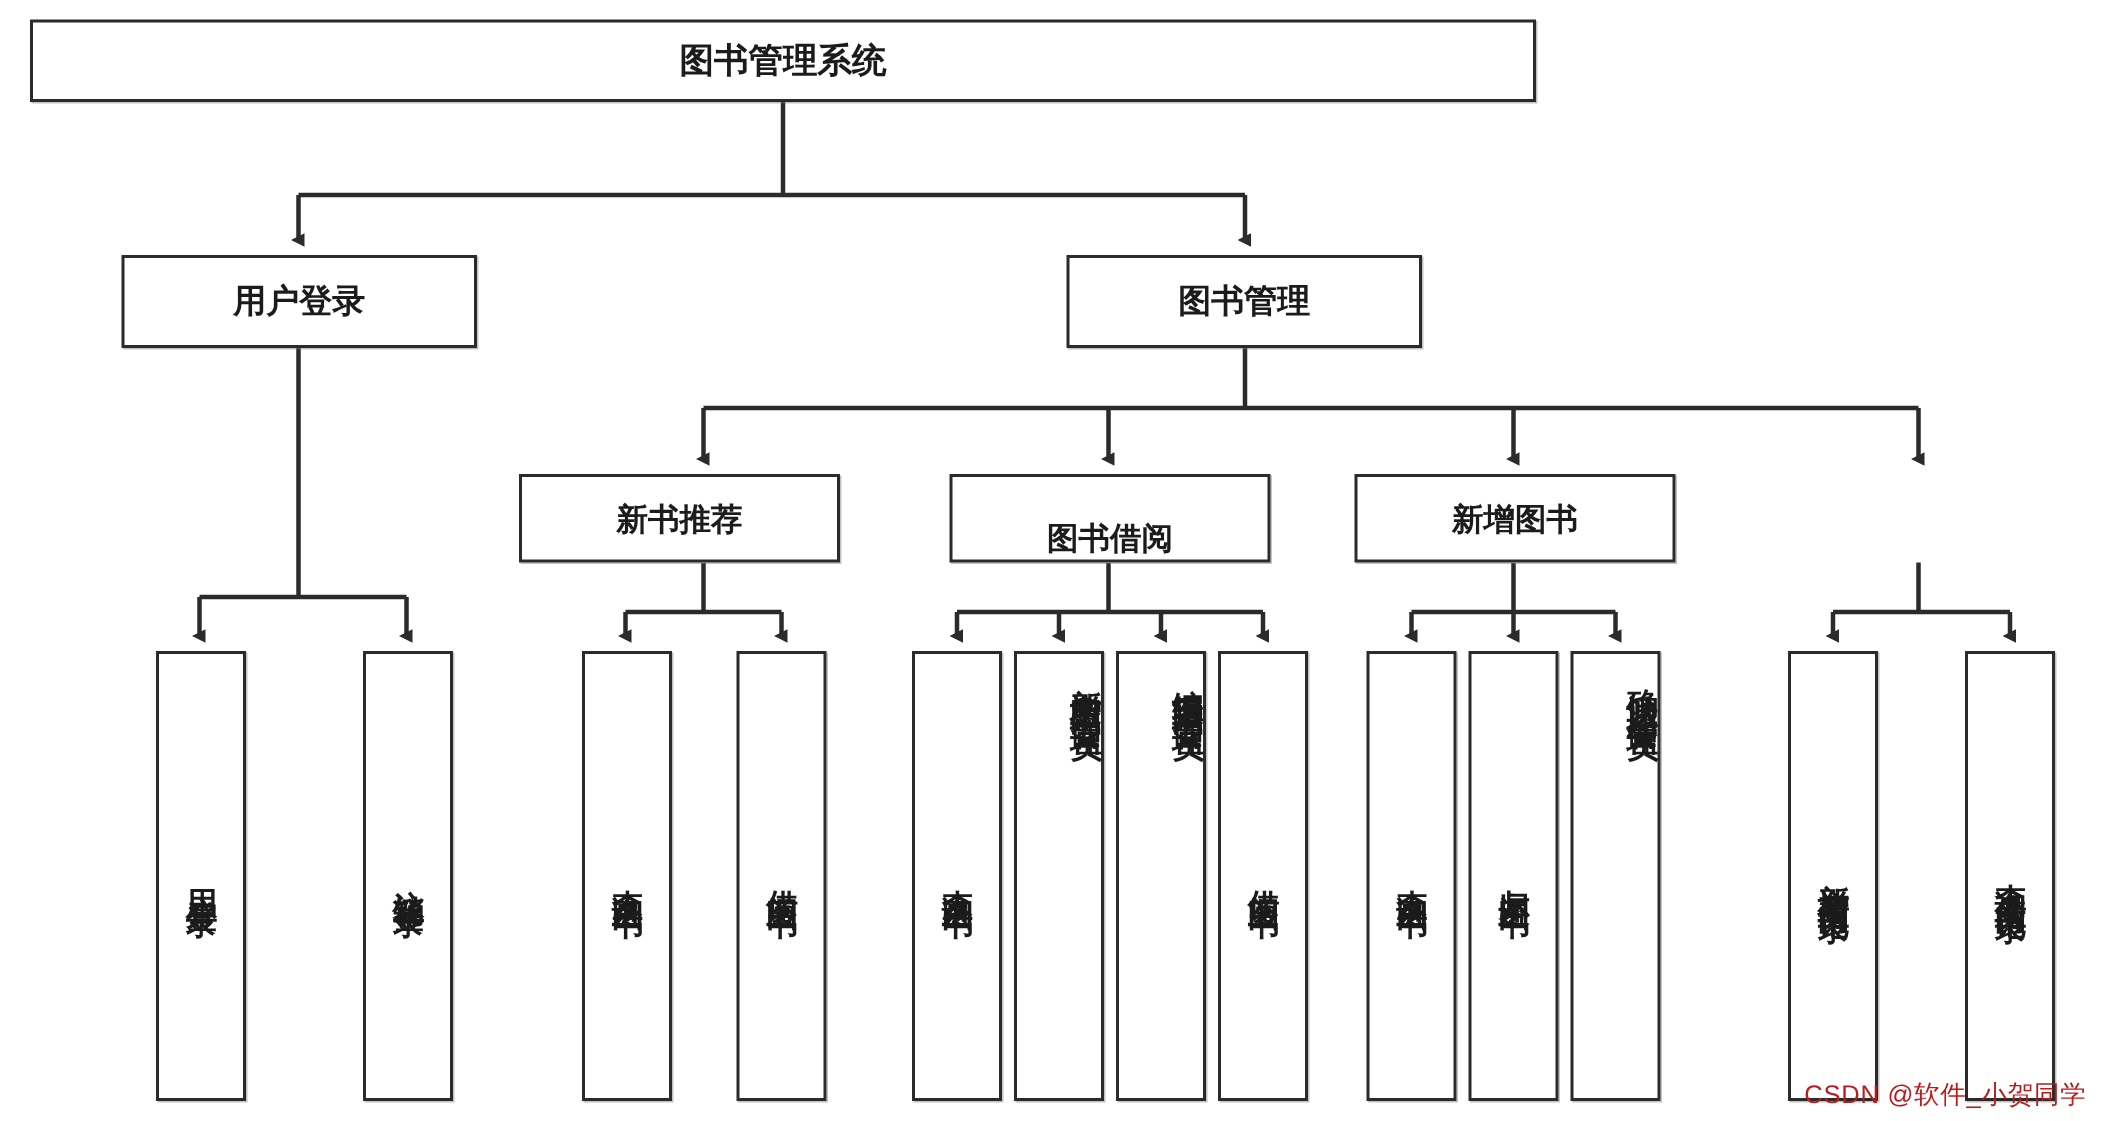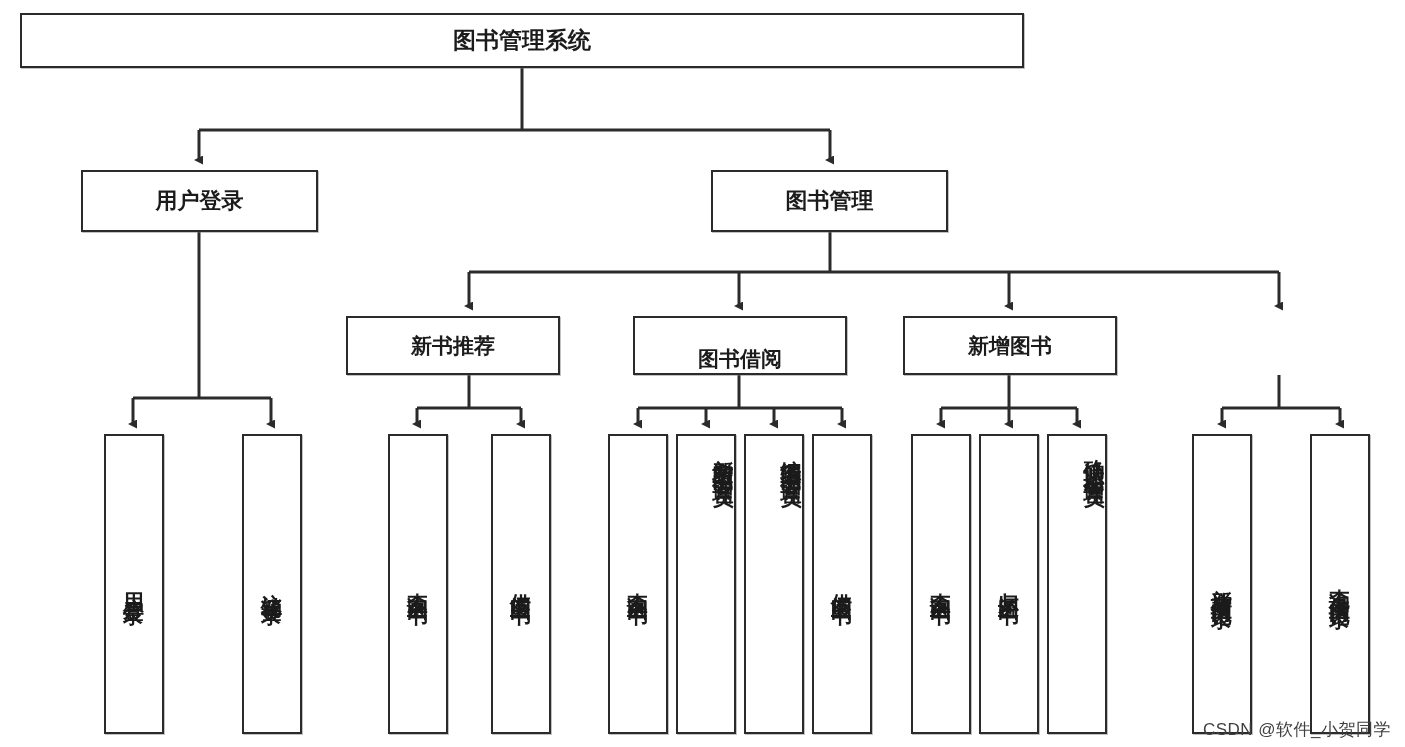--- a/index.html
+++ b/index.html
@@ -58,21 +58,21 @@
   }
   svg.links{
     position:absolute;left:0;top:0;width:1405px;height:747px;
     z-index:1;
     pointer-events:none;
   }
   .watermark{
     position:absolute;
     right:14px;bottom:6px;
     font-size:17px;
-    color:#404040;
+    color:#b91c1c;
     letter-spacing:0.5px;
     z-index:5;
     white-space:nowrap;
   }
 </style>
 </head>
 <body>
 
 <div id="diagram">
 

